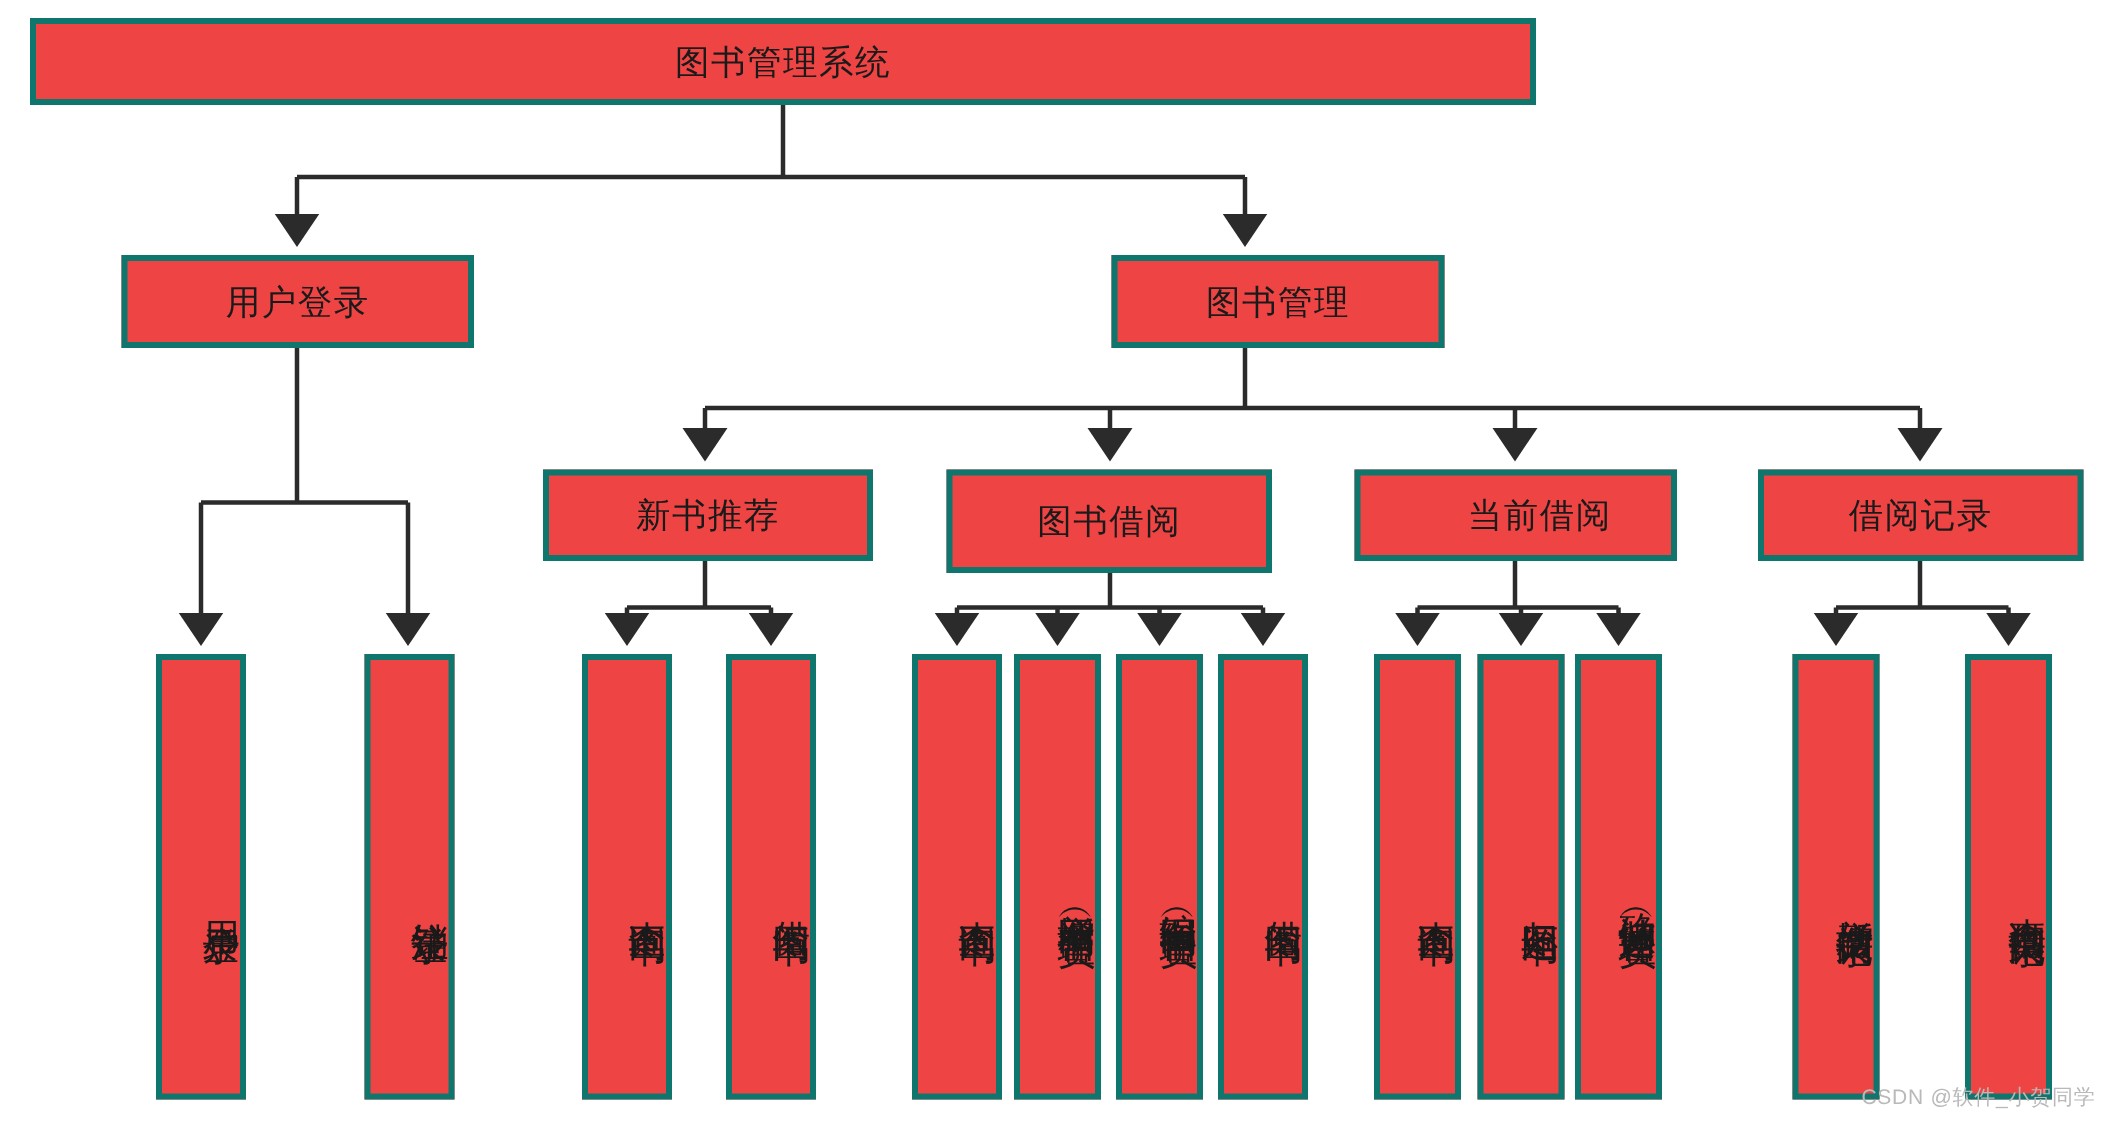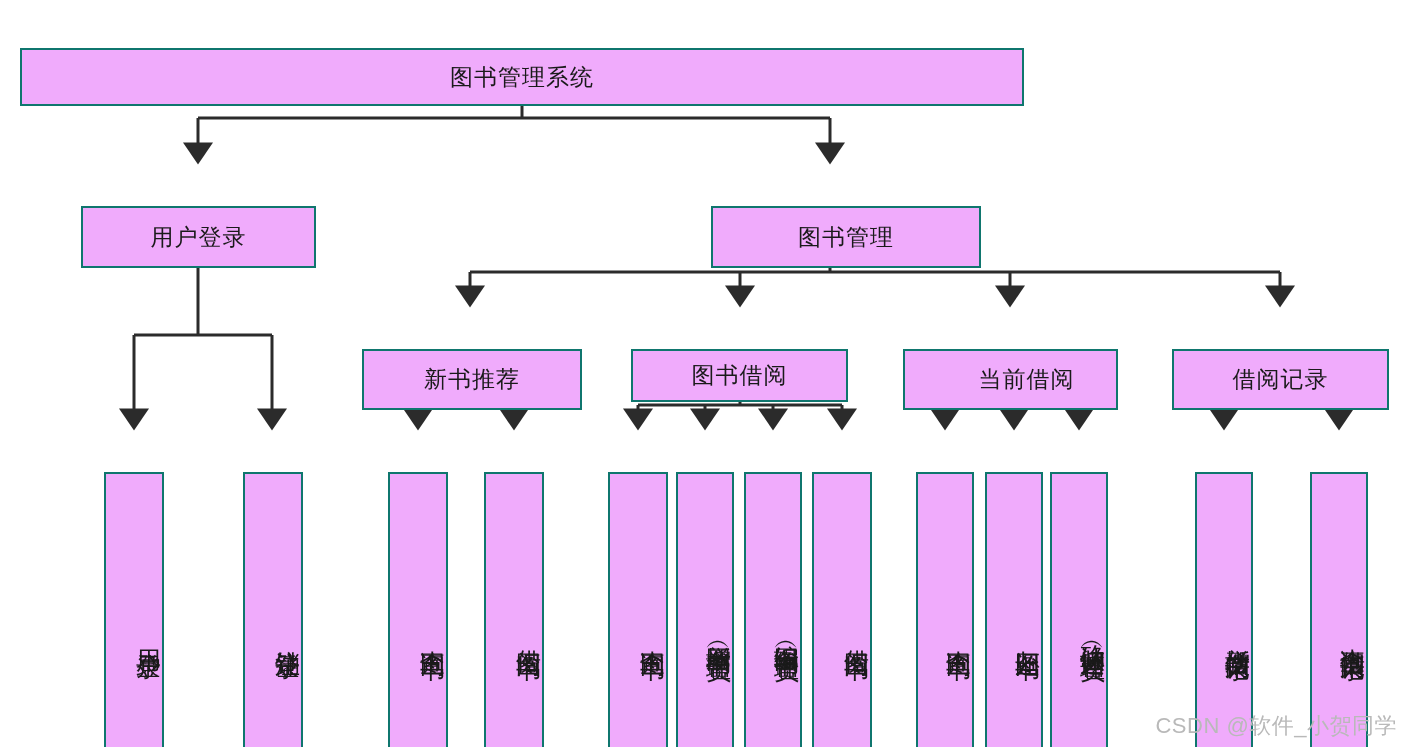--- a/index.html
+++ b/index.html
@@ -9,27 +9,26 @@
     font-family:"Liberation Sans","DejaVu Sans",sans-serif;
     overflow:hidden;
     position:relative;
   }
   #stage{position:absolute;inset:0;width:1405px;height:747px;}
   #wires{position:absolute;left:0;top:0;width:1405px;height:747px;pointer-events:none;}
 
   .node{
     position:absolute;
     box-sizing:border-box;
-    background:#f0abfc;
-    border:2px solid #0f766e;
+    background:#ef4444;
+    border:4px solid #0f766e;
     display:flex;
     align-items:center;
     justify-content:center;
     color:#1a1a1a;
-    margin-top:36px;
   }
   .node.h{
     font-size:23px;
     letter-spacing:1px;
   }
   .node.leaf{
     writing-mode:vertical-rl;
     text-orientation:upright;
     align-items:flex-start;
     justify-content:center;
@@ -40,21 +39,21 @@
   }
   .node.leaf .vtext{
     writing-mode:vertical-rl;
     text-orientation:upright;
     white-space:nowrap;
   }
   #watermark{
     position:absolute;
     right:8px;
     bottom:6px;
-    font-size:22px;
+    font-size:14px;
     color:#b9b9b9;
     letter-spacing:0.5px;
     white-space:nowrap;
   }
 </style>
 </head>
 <body>
 
 <div id="stage">
 
@@ -108,28 +107,28 @@
     </g>
   </svg>
 
   <div class="node h" style="left:20px;top:12px;width:1004px;height:58px;">
     <span>图书管理系统</span>
   </div>
 
   <div class="node h" style="left:81px;top:170px;width:235px;height:62px;">
     <span>用户登录</span>
   </div>
-  <div class="node h" style="left:711px;top:170px;width:270px;height:62px;">
+  <div class="node h" style="left:741px;top:170px;width:222px;height:62px;">
     <span>图书管理</span>
   </div>
 
   <div class="node h" style="left:362px;top:313px;width:220px;height:61px;">
     <span>新书推荐</span>
   </div>
-  <div class="node h" style="left:631px;top:313px;width:217px;height:53px;">
+  <div class="node h" style="left:631px;top:313px;width:217px;height:69px;">
     <span>图书借阅</span>
   </div>
   <div class="node h" style="left:903px;top:313px;width:215px;height:61px;padding-left:32px;">
     <span>当前借阅</span>
   </div>
   <div class="node h" style="left:1172px;top:313px;width:217px;height:61px;">
     <span>借阅记录</span>
   </div>
 
   <div class="node leaf" style="left:104px;top:436px;width:60px;height:297px;">

